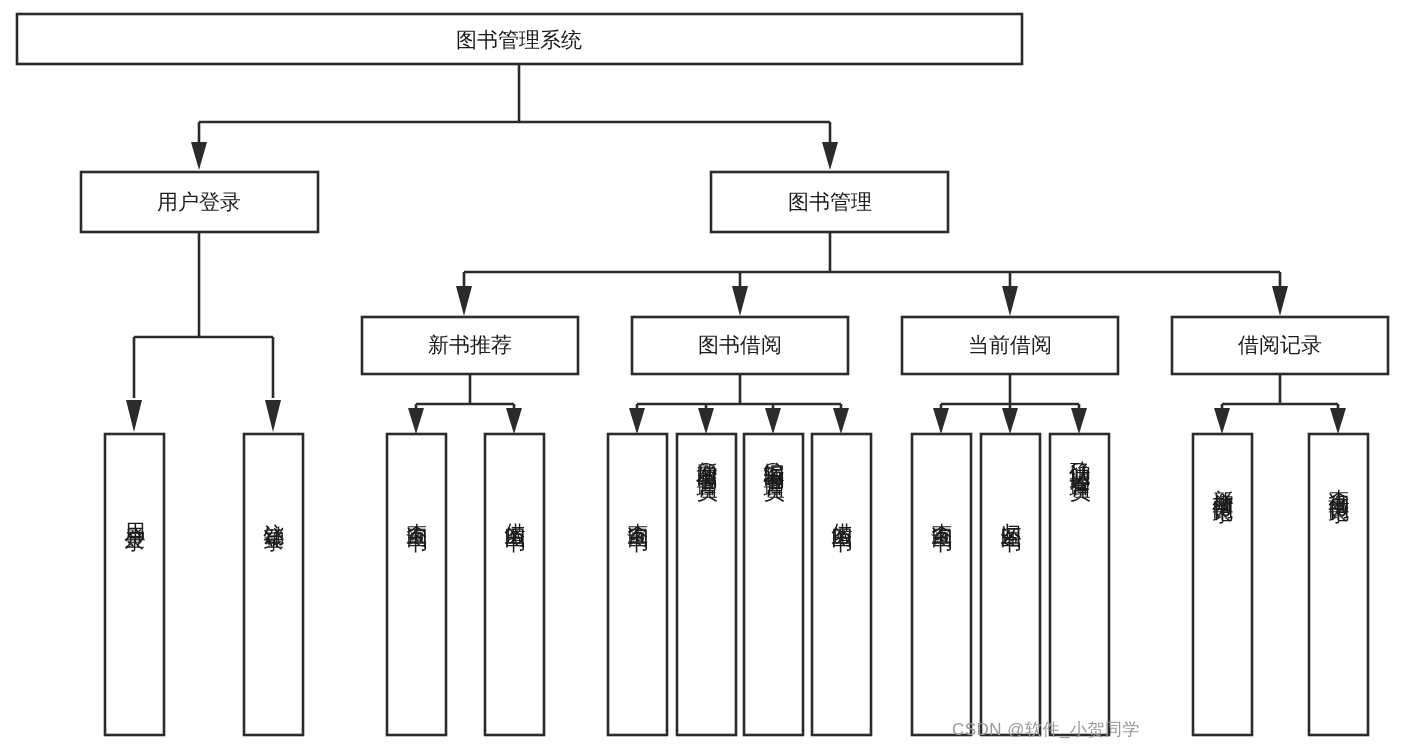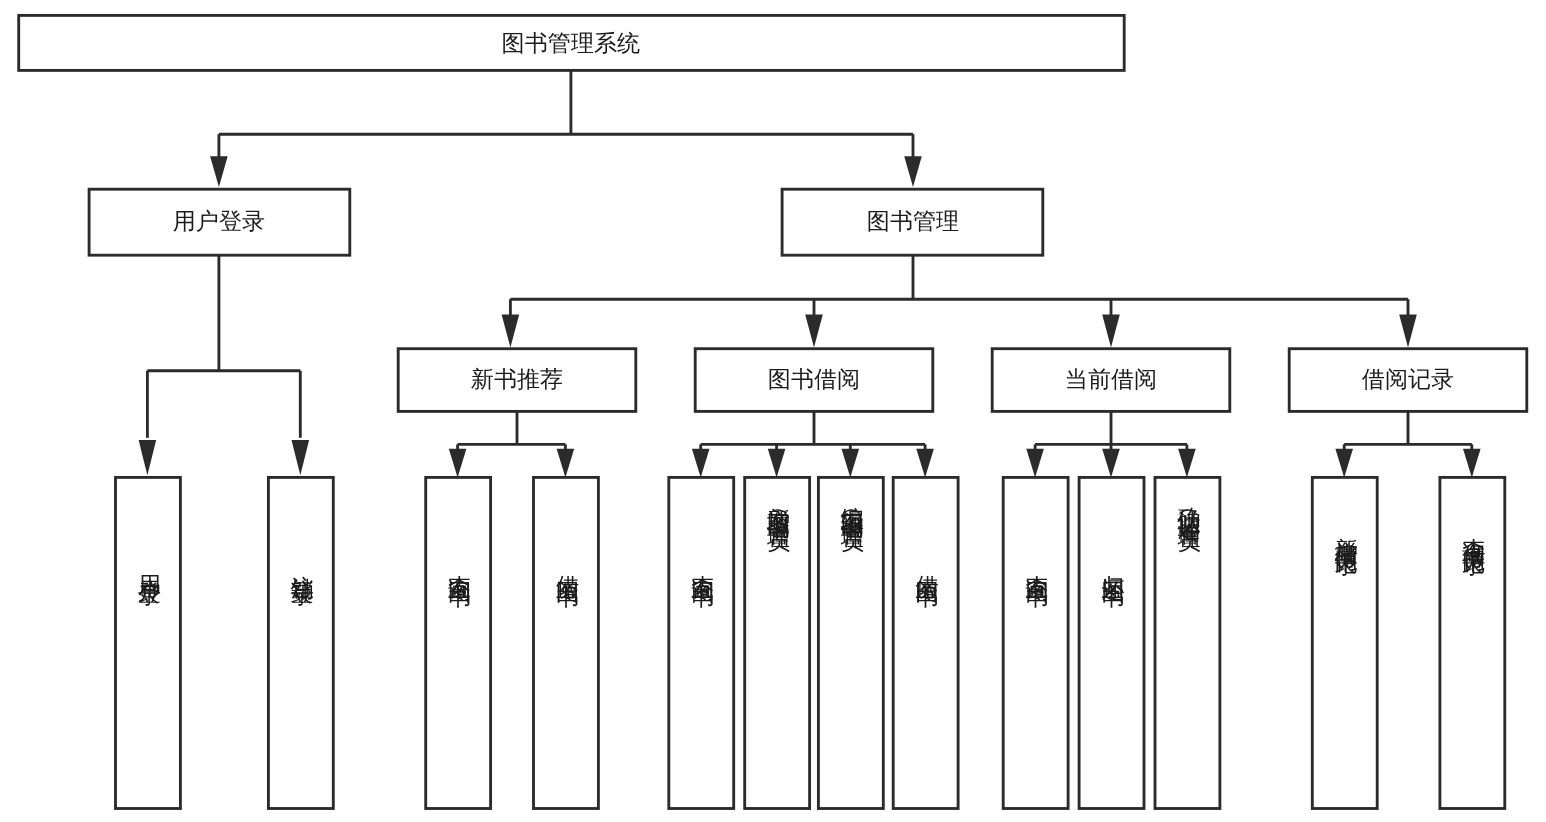--- a/index.html
+++ b/index.html
@@ -226,13 +226,14 @@
     <span class="leaf-label">确认归还（管理员）</span>
   </div>
 
   <div class="leaf-label-wrap" style="left:1193px; top:434px; width:59px; height:301px; padding-top:38px;">
     <span class="leaf-label">新增借阅记录</span>
   </div>
   <div class="leaf-label-wrap" style="left:1309px; top:434px; width:59px; height:301px; padding-top:38px;">
     <span class="leaf-label">查询借阅记录</span>
   </div>
 
+  <div class="watermark">CSDN @软件_小贺同学</div>
 </div>
 
 </body></html>

